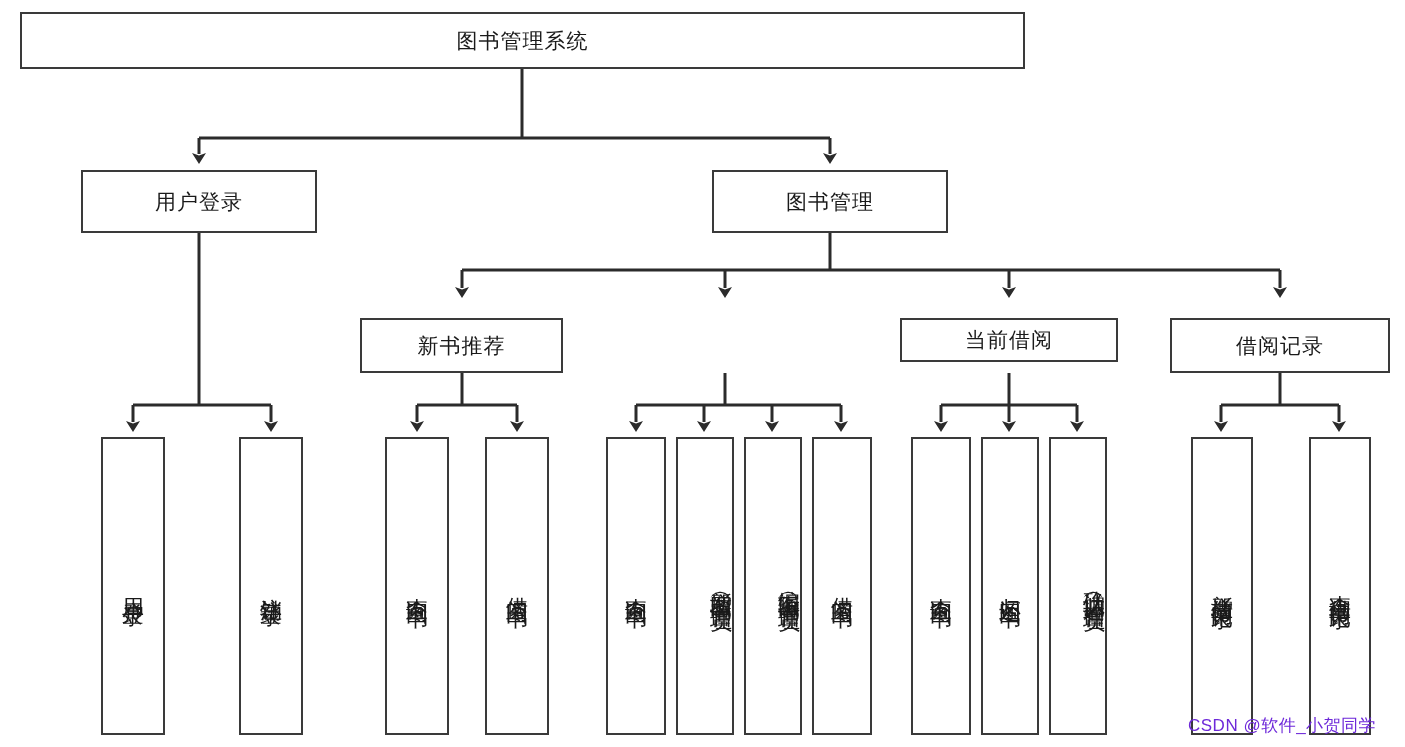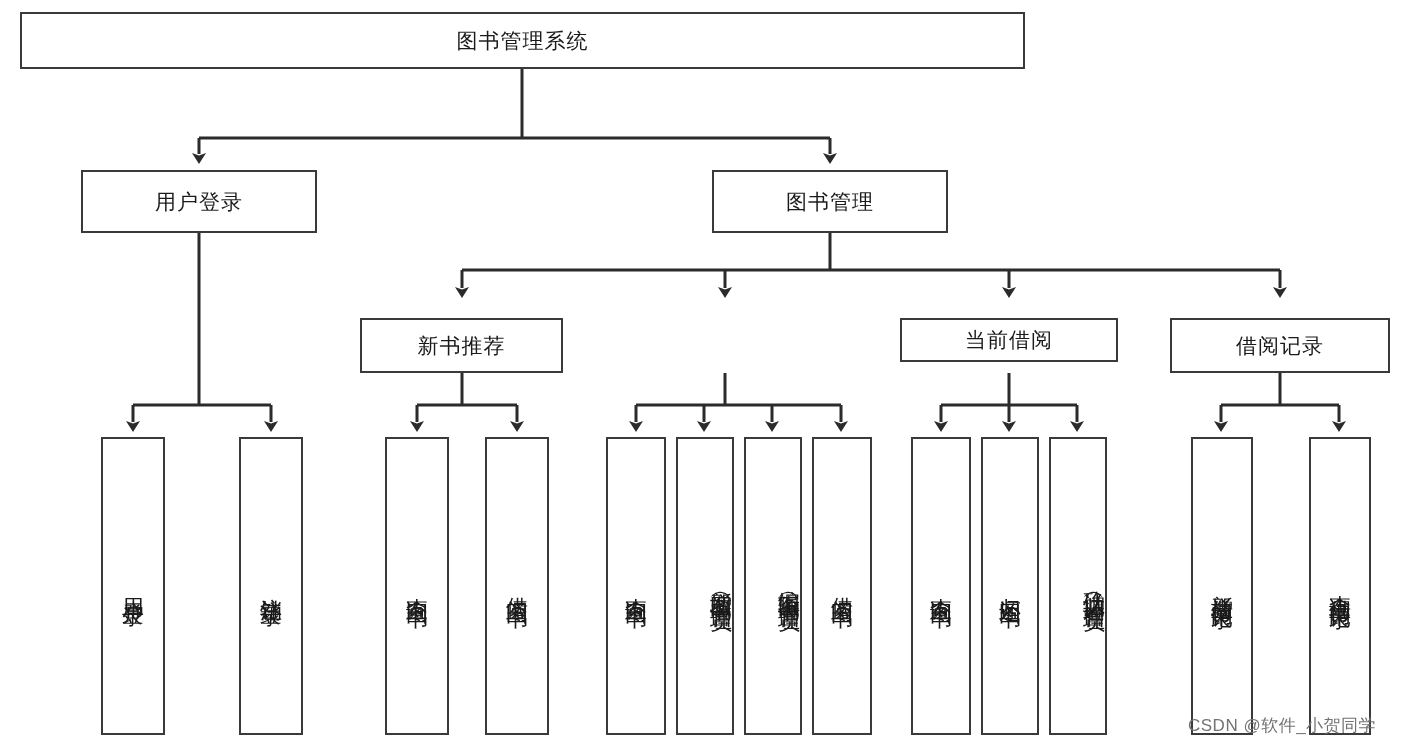--- a/index.html
+++ b/index.html
@@ -55,21 +55,21 @@
     white-space: nowrap;
   }
   .node.vert.toppad {
     align-items: flex-start;
   }
   .watermark {
     position: absolute;
     left: 1188px;
     top: 714px;
     font-size: 17px;
-    color: #737373;
+    color: #6d28d9;
     white-space: nowrap;
     letter-spacing: 0.5px;
   }
 </style>
 </head>
 <body>
 
 <div id="canvas">
 
   <svg id="wires" viewBox="0 0 1405 747">

